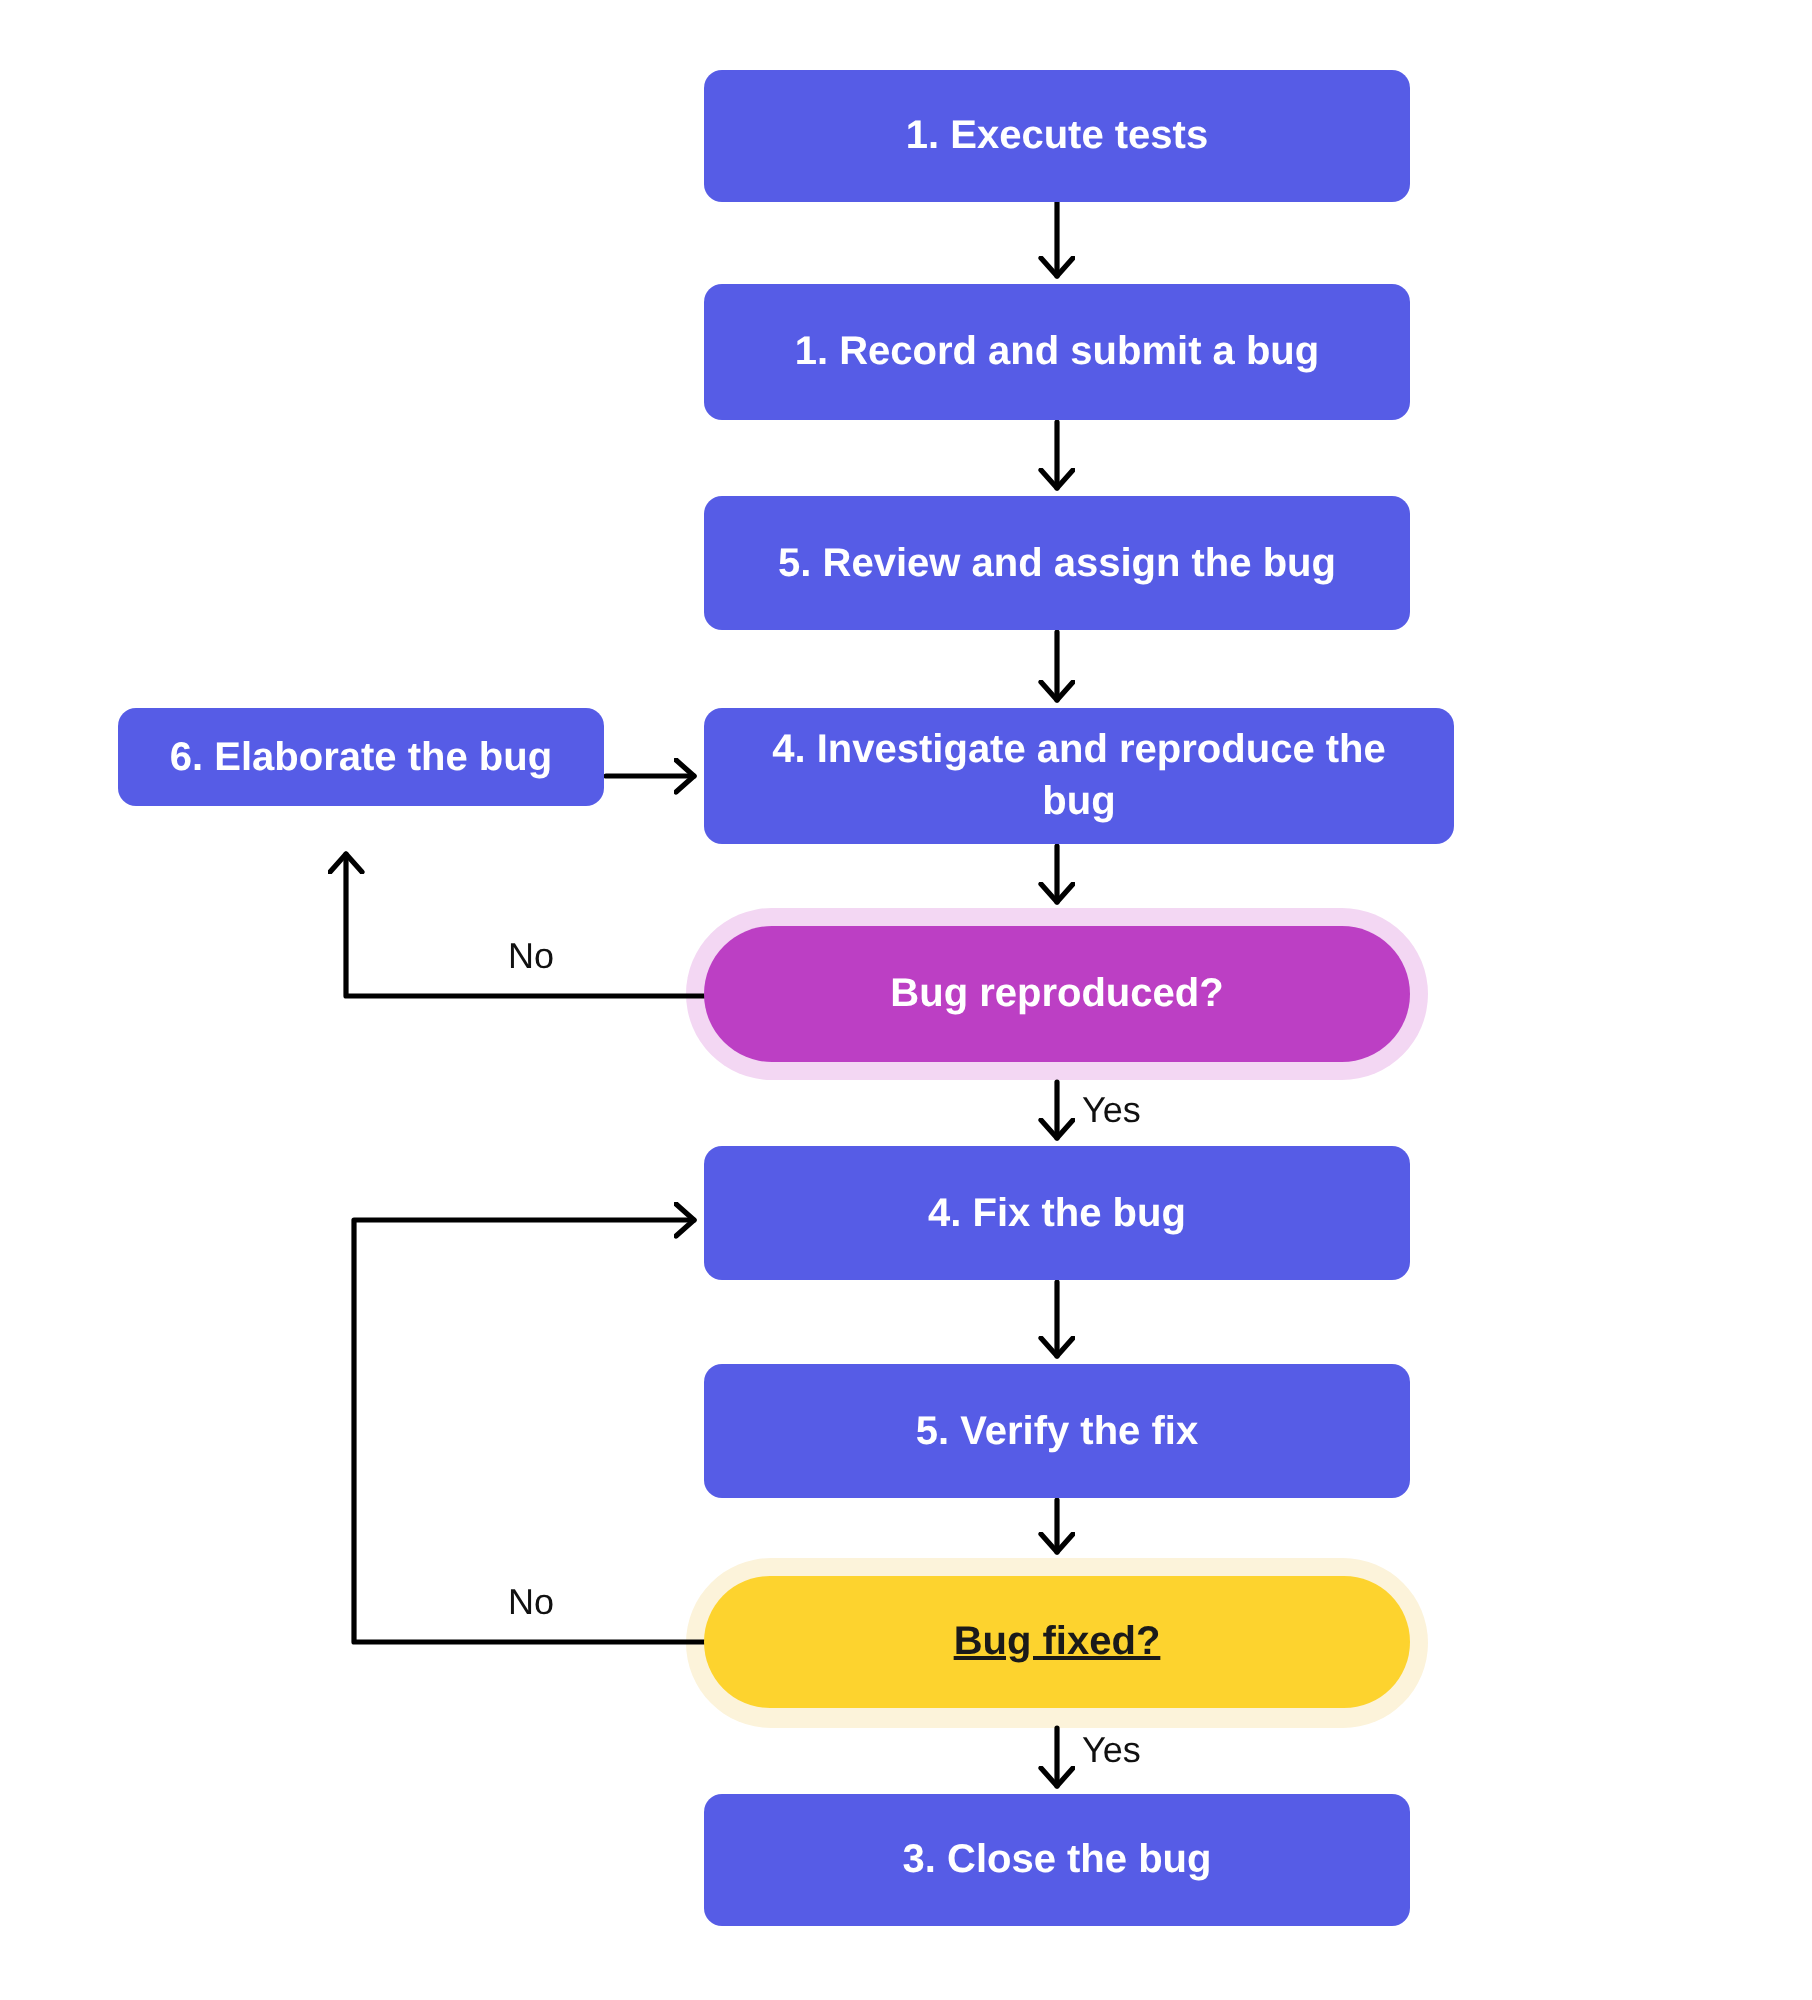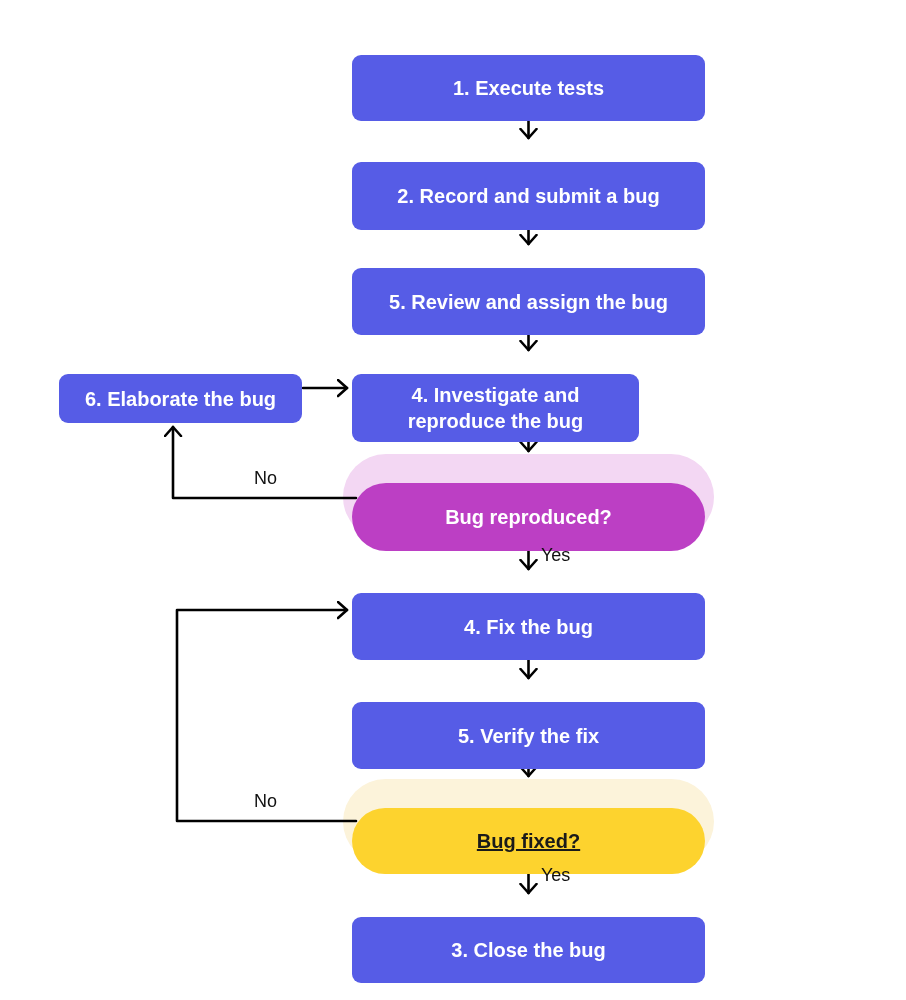--- a/index.html
+++ b/index.html
@@ -32,21 +32,20 @@
     display: flex;
     align-items: center;
     justify-content: center;
     text-align: center;
     font-weight: 700;
     font-size: 20px;
     line-height: 1.3;
     border-radius: 9px;
     padding: 0 22px;
     box-sizing: border-box;
-    margin-top: 20px;
   }
   .process {
     background: var(--process-fill, #565CE6);
     color: var(--process-text, #ffffff);
   }
   .decision {
     border-radius: 40px;
   }
   .decision-reproduced {
     background: var(--dec1-fill, #BC3FC4);
@@ -88,23 +87,23 @@
       <path d="M528.5 641 L528.5 678" marker-end="url(#chev)"></path>
       <path d="M528.5 750 L528.5 776" marker-end="url(#chev)"></path>
       <path d="M528.5 864 L528.5 893" marker-end="url(#chev)"></path>
       <path d="M303 388 L347 388" marker-end="url(#chev)"></path>
       <path d="M356 498 L173 498 L173 427" marker-end="url(#chev)"></path>
       <path d="M356 821 L177 821 L177 610 L347 610" marker-end="url(#chev)"></path>
     </g>
   </svg>
 
   <div class="node process" style="left:352px; top:35px; width:353px; height:66px;">1. Execute tests</div>
-  <div class="node process" style="left:352px; top:142px; width:353px; height:68px;">2. Record and submit a bug</div>
+  <div class="node process" style="left:352px; top:142px; width:353px; height:68px;">1. Record and submit a bug</div>
   <div class="node process" style="left:352px; top:248px; width:353px; height:67px;">5. Review and assign the bug</div>
-  <div class="node process" style="left:352px; top:354px; width:287px; height:68px;">4. Investigate and reproduce the bug</div>
+  <div class="node process" style="left:352px; top:354px; width:375px; height:68px;">4. Investigate and reproduce the bug</div>
   <div class="node process" style="left:59px; top:354px; width:243px; height:49px;">6. Elaborate the bug</div>
 
   <div class="node decision decision-reproduced" style="left:352px; top:463px; width:353px; height:68px;">Bug reproduced?</div>
 
   <div class="node process" style="left:352px; top:573px; width:353px; height:67px;">4. Fix the bug</div>
   <div class="node process" style="left:352px; top:682px; width:353px; height:67px;">5. Verify the fix</div>
 
   <div class="node decision decision-fixed" style="left:352px; top:788px; width:353px; height:66px;text-decoration:underline;">Bug fixed?</div>
 
   <div class="node process" style="left:352px; top:897px; width:353px; height:66px;">3. Close the bug</div>

